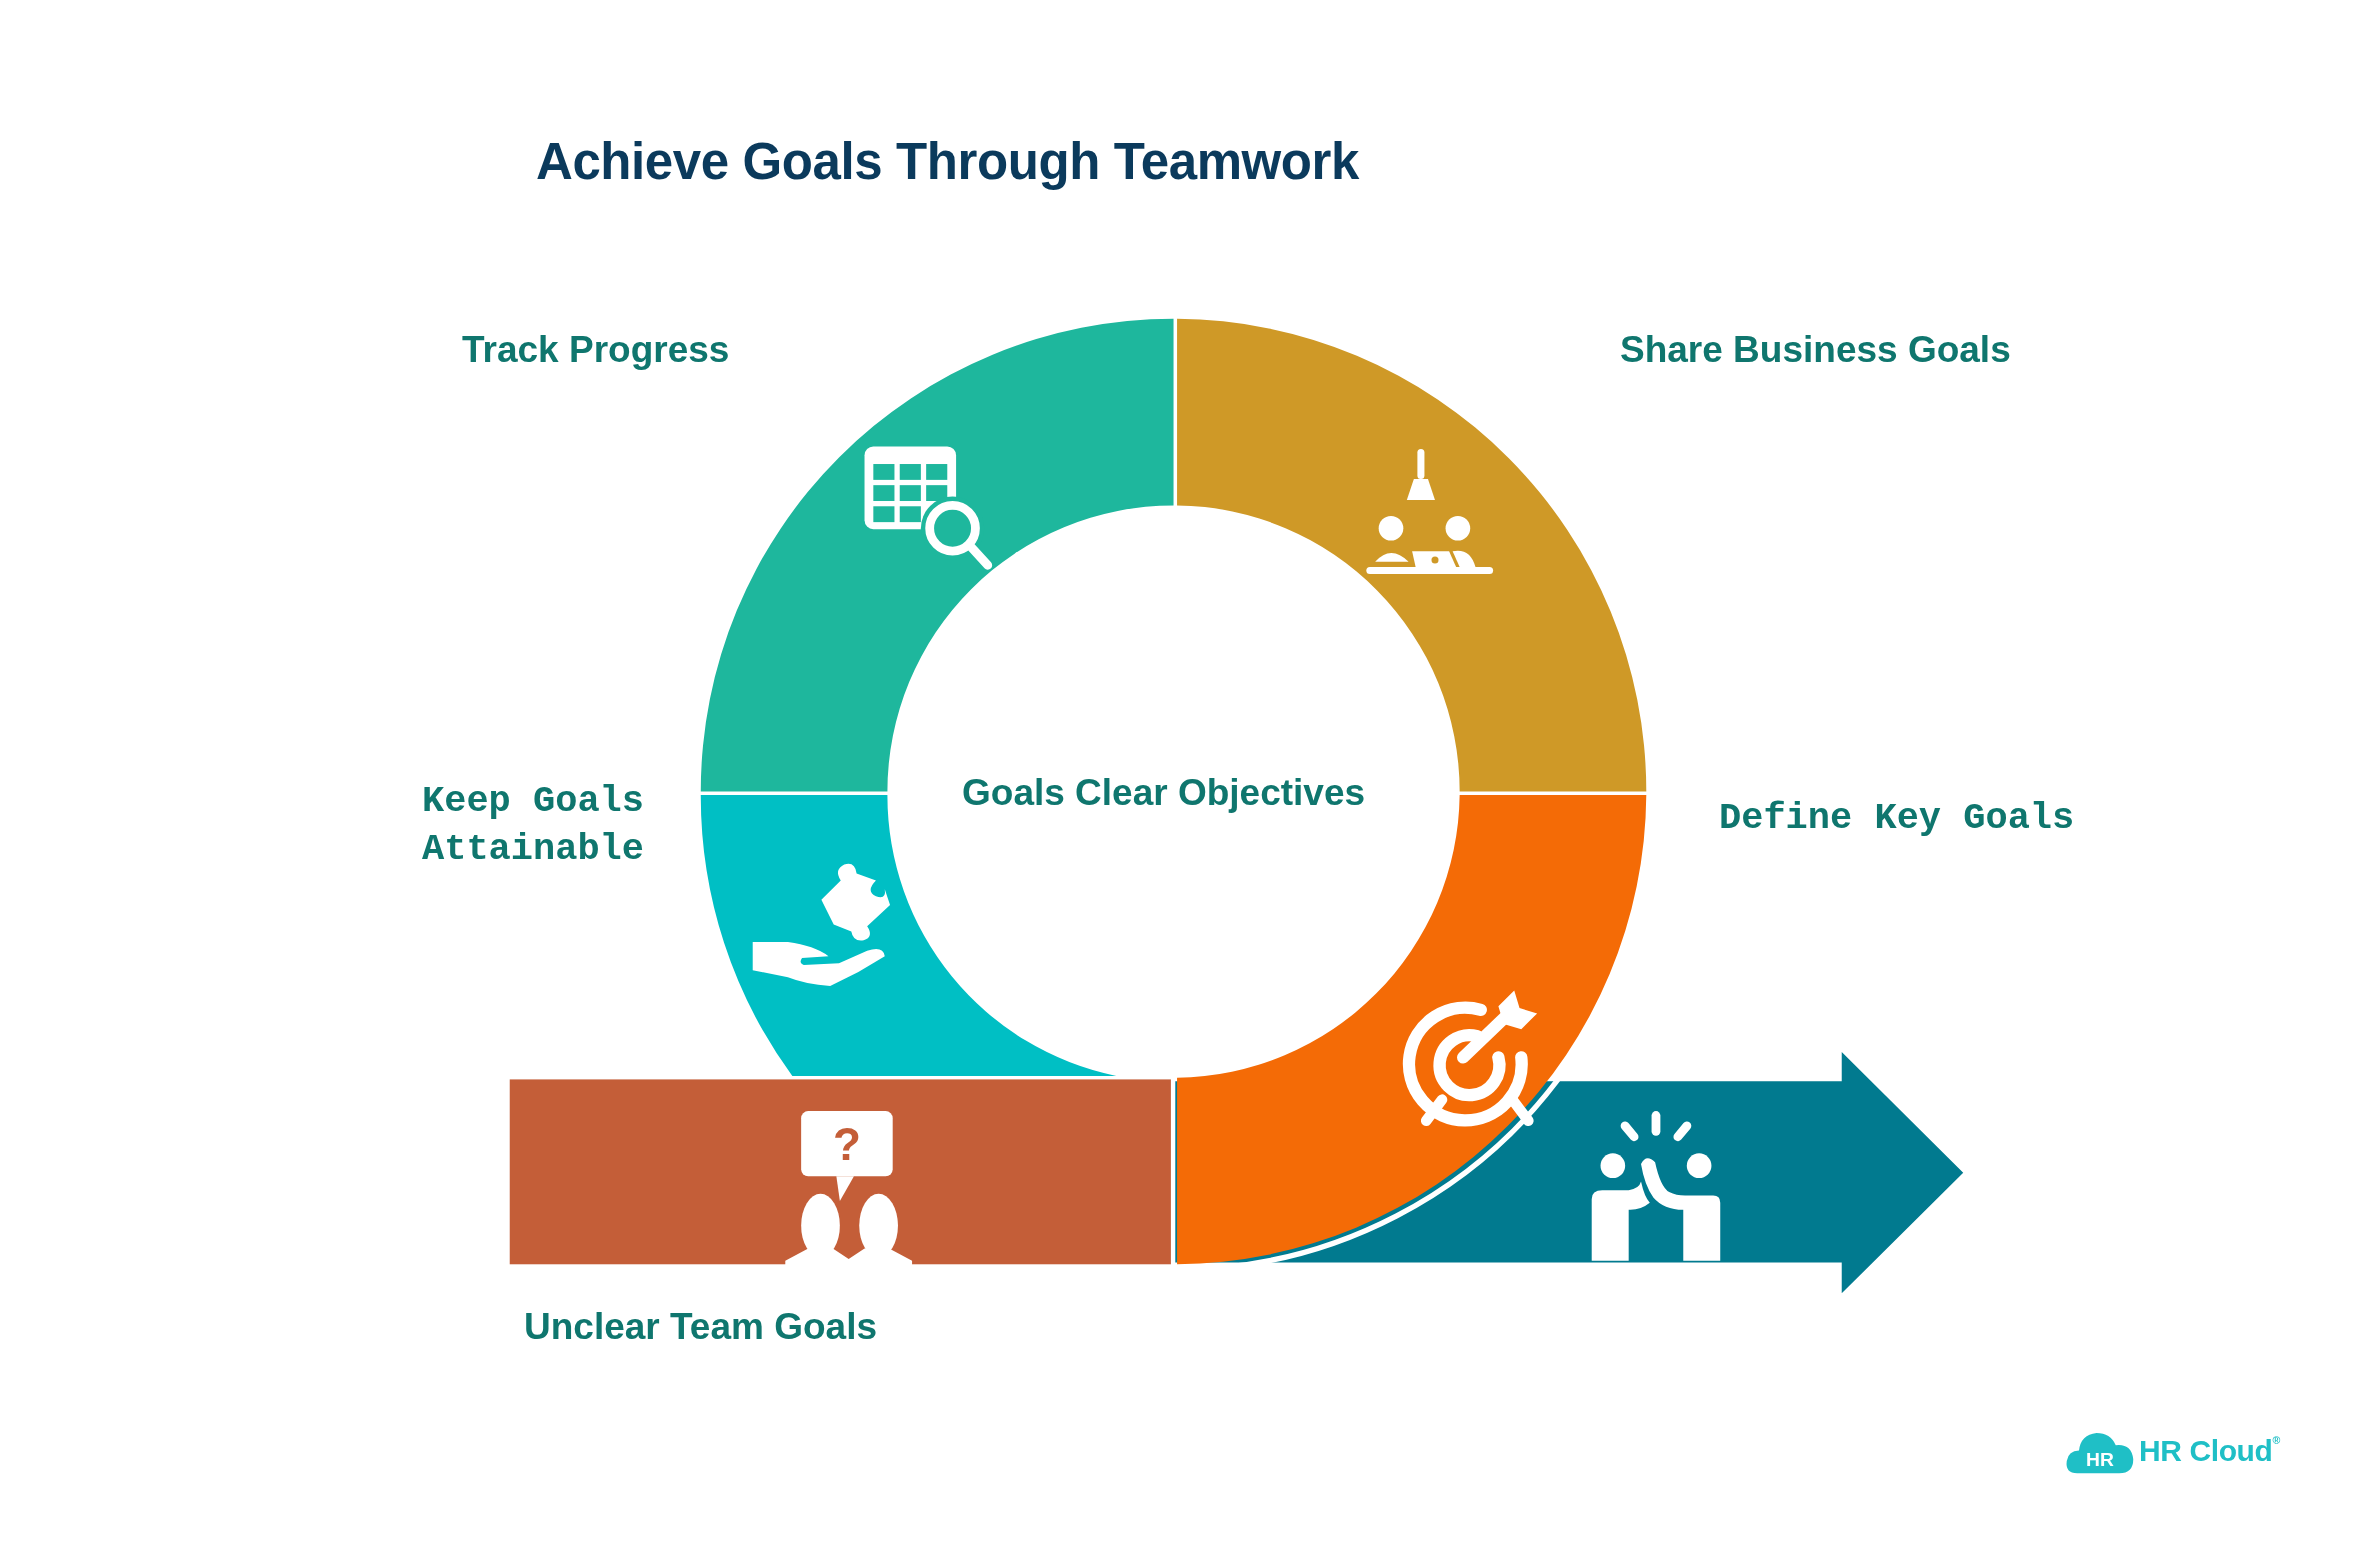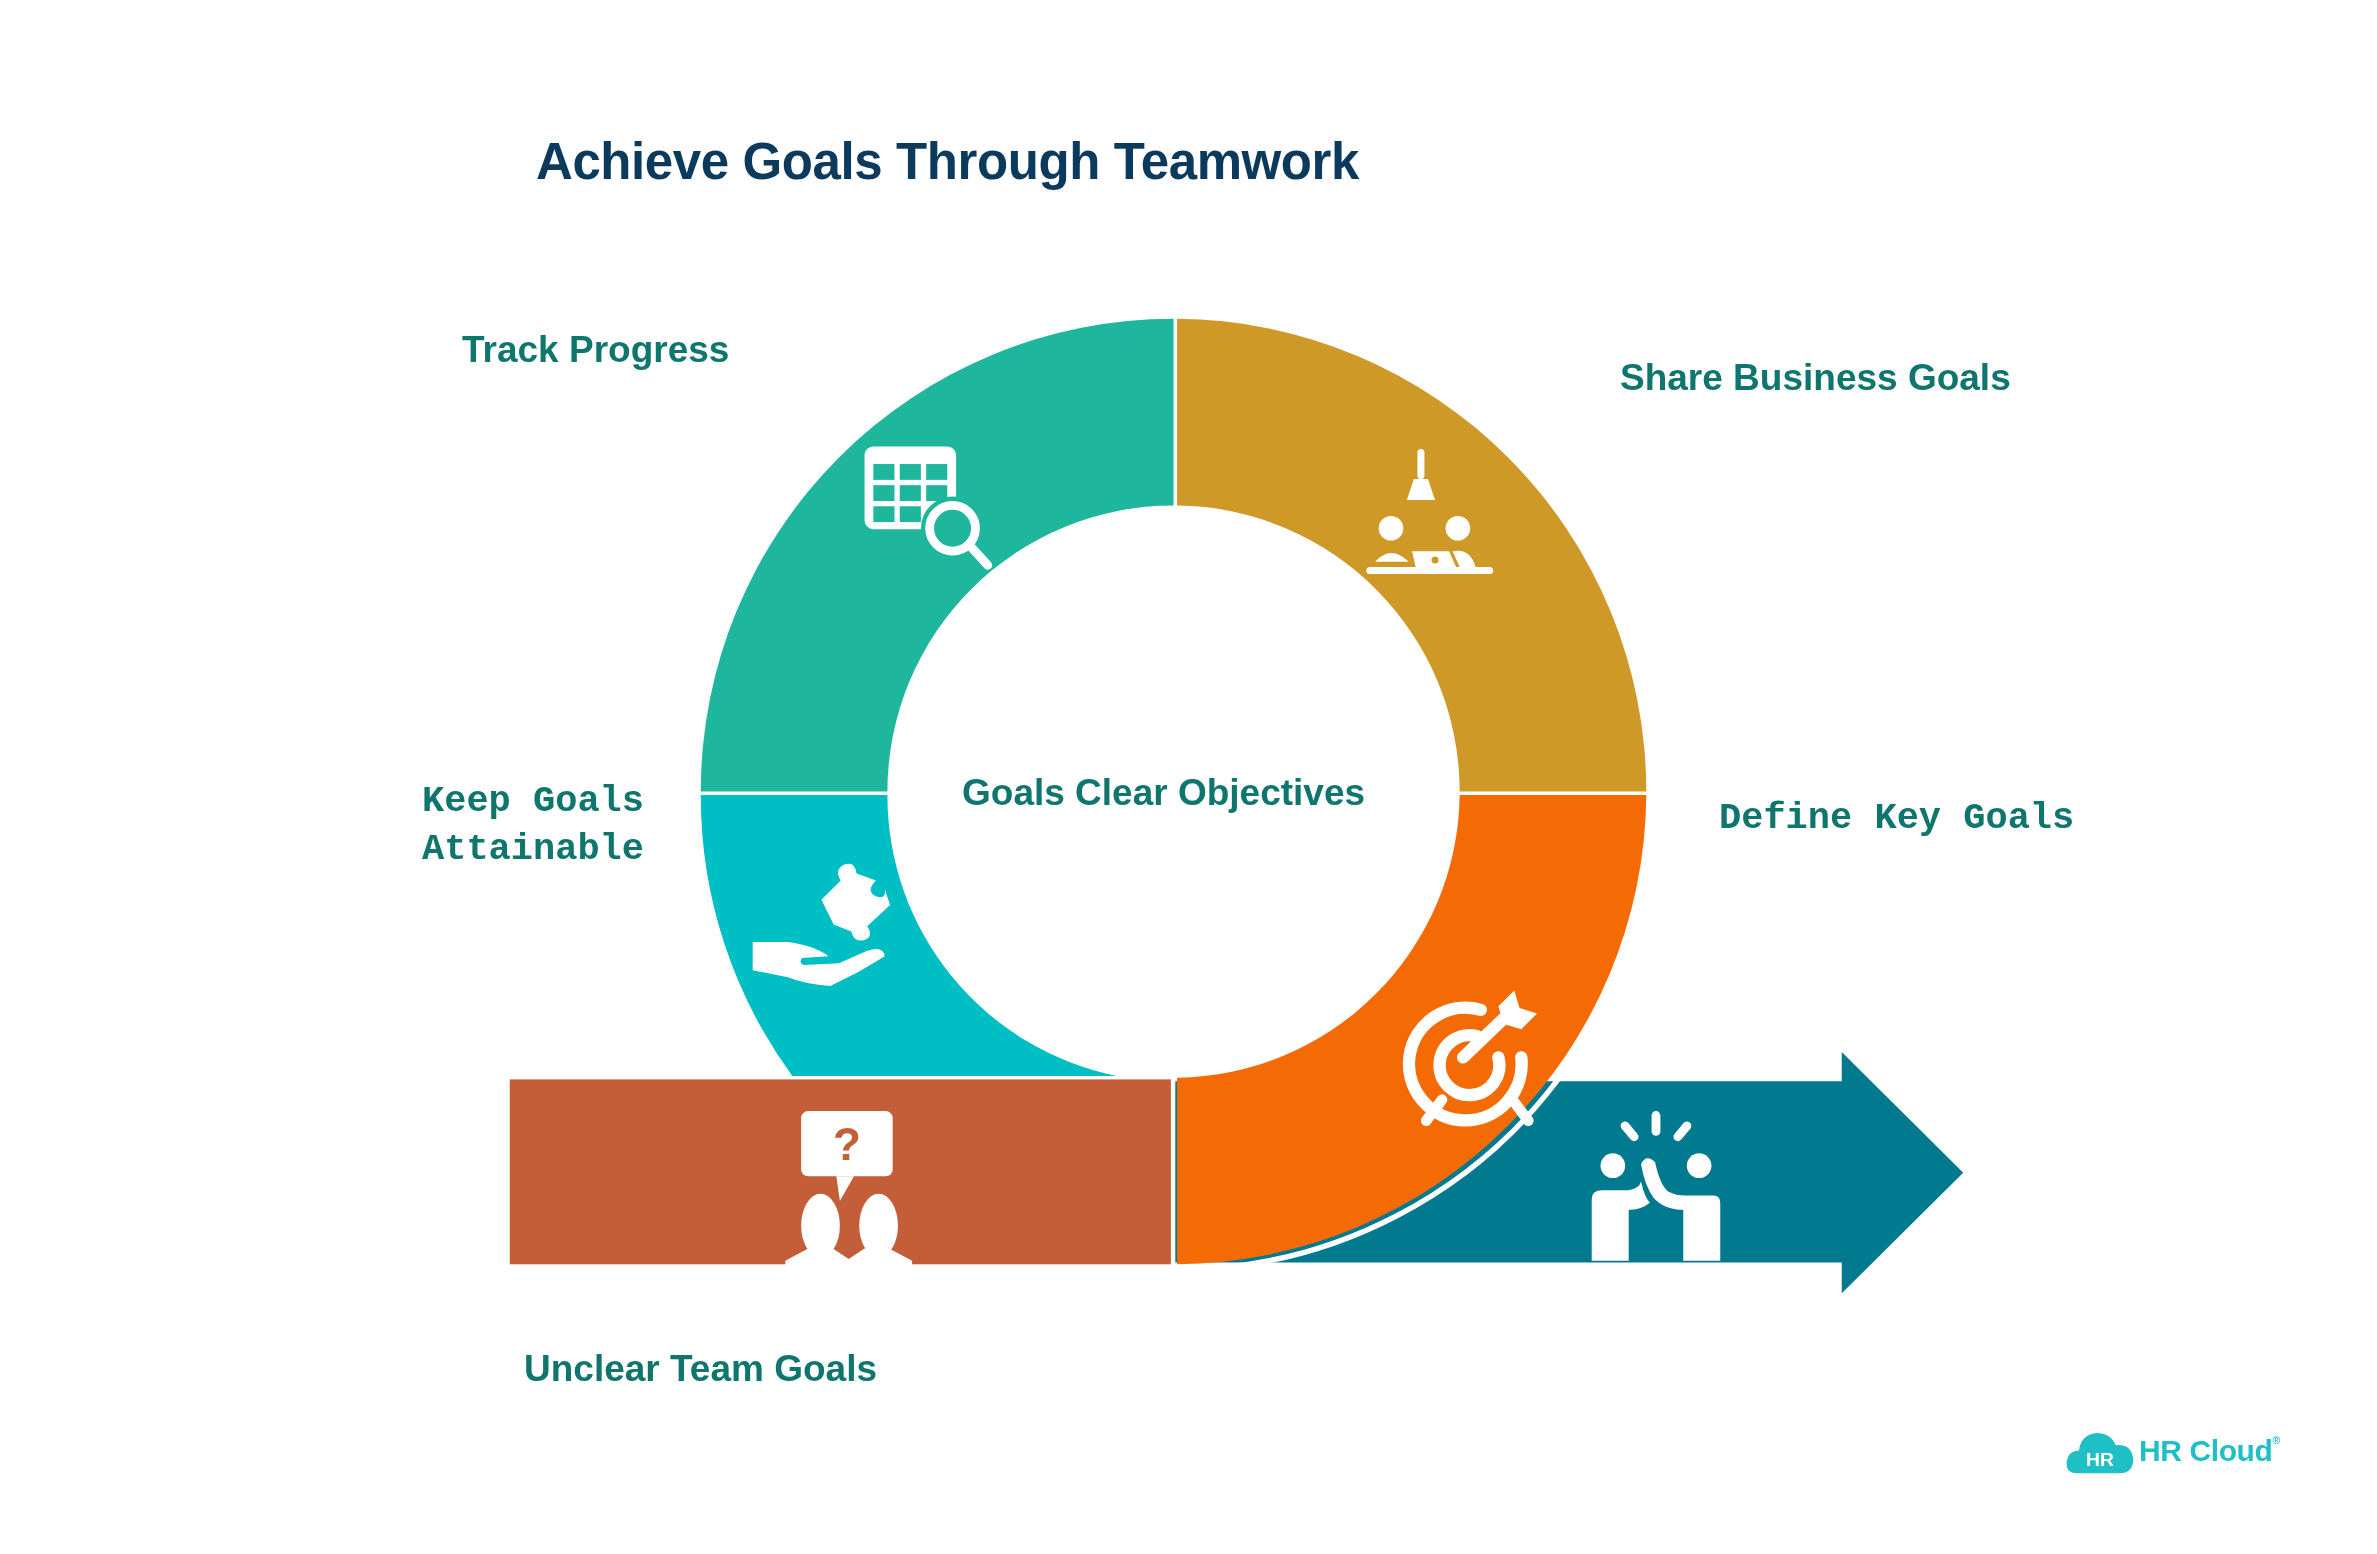--- a/index.html
+++ b/index.html
@@ -95,28 +95,28 @@
     <rect x="40" y="10" width="10" height="26" rx="5" transform="rotate(-40 45 23)"></rect>
     <rect x="100" y="10" width="10" height="26" rx="5" transform="rotate(40 105 23)"></rect>
     <circle cx="26" cy="62" r="14"></circle>
     <circle cx="124" cy="62" r="14"></circle>
     <path d="M 2 100 Q 2 90 14 90 L 44 90 Q 56 88 58 80 Q 62 98 68 104 Q 58 112 46 112 L 44 112 L 44 170 L 2 170 Z"></path>
     <path d="M 58 60 Q 64 48 74 58 Q 80 86 90 92 Q 98 96 108 96 L 140 96 Q 148 96 148 104 L 148 170 L 106 170 L 106 112 Q 84 112 72 98 Q 62 84 58 60 Z"></path>
   </g>
 </svg>
 
 <div class="label" style="left:462px; top:326px;">Track Progress</div>
-<div class="label" style="left:1620px; top:326px;margin-top:28px;">Share Business Goals</div>
+<div class="label" style="left:1620px; top:326px;">Share Business Goals</div>
 <div class="label center" style="left:414px; top:777px; width:238px;">
   <div>Keep Goals</div>
   <div>Attainable</div>
 </div>
 <div class="label" style="left:1719px; top:794px;font-family:Liberation Mono, monospace;">Define Key Goals</div>
 <div class="label" style="left:962px; top:769px;">Goals Clear Objectives</div>
-<div class="label" style="left:524px; top:1345px;">Unclear Team Goals</div>
+<div class="label" style="left:524px; top:1303px;">Unclear Team Goals</div>
 <div class="label center" style="left:1462px; top:1331px; width:352px;">
 </div>
 
 <div class="logo">
   <div class="logo-cloud">
     <svg width="70" height="49" viewBox="0 0 80 56">
       <path d="M 14 54 Q 0 54 2 40 Q 4 28 16 28 Q 18 10 36 8 Q 52 8 58 22 Q 76 20 78 38 Q 78 54 62 54 Z" fill="#1fbfc6"></path>
       <text x="40" y="46" text-anchor="middle" font-size="22" font-weight="bold" fill="#fff" font-family="Liberation Sans, sans-serif">HR</text>
     </svg>
   </div>

